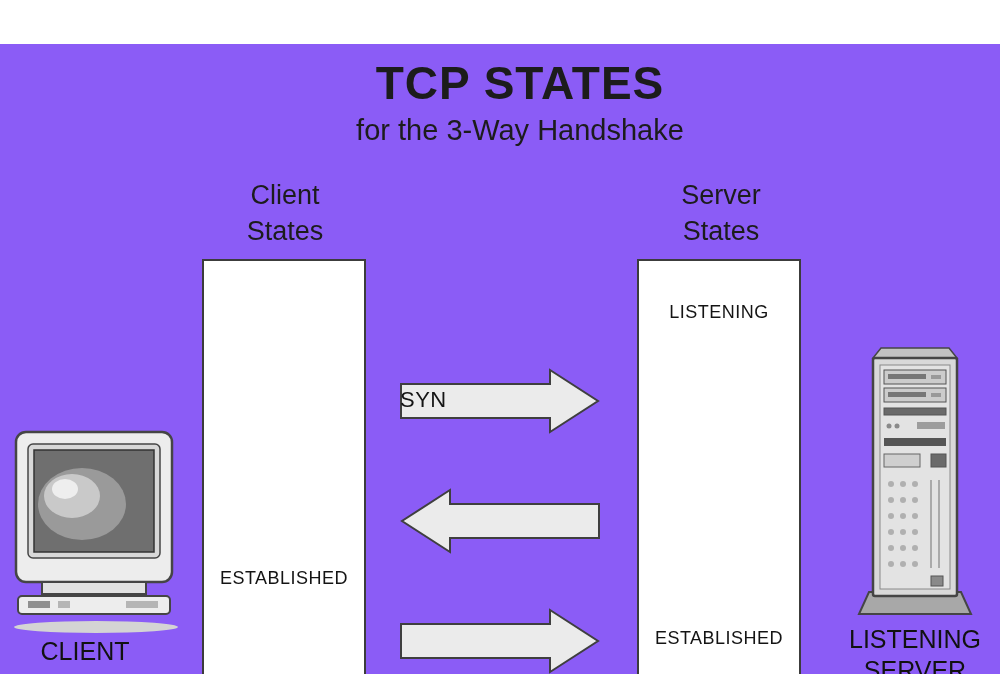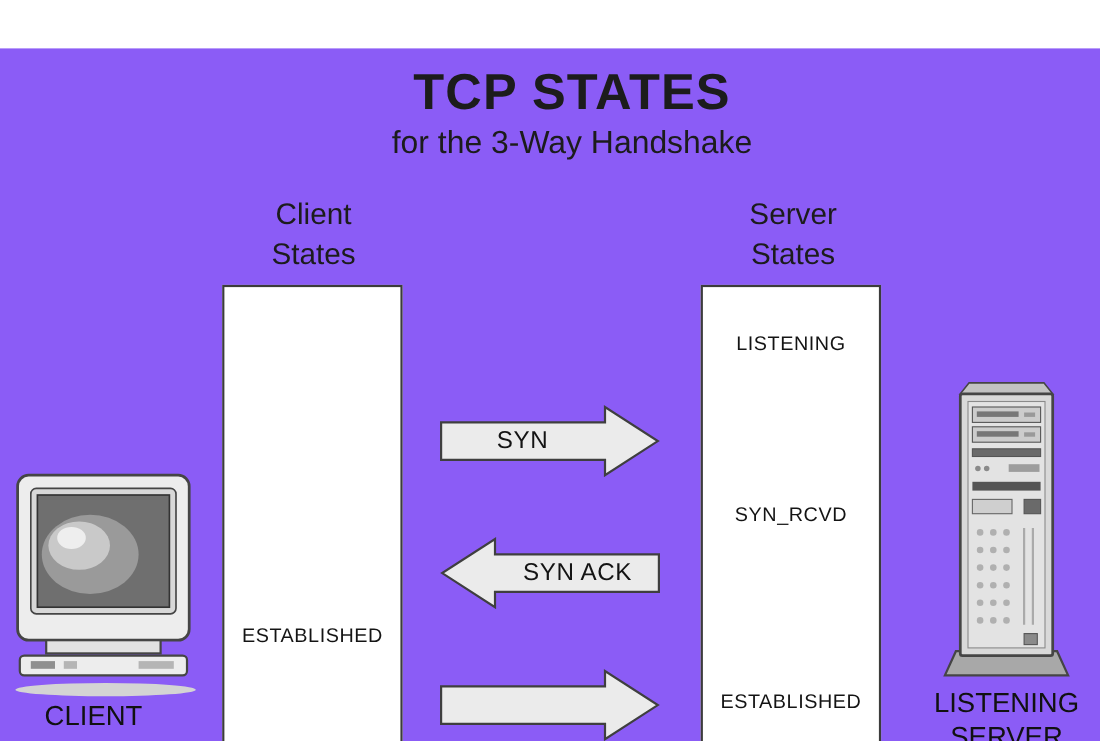--- a/index.html
+++ b/index.html
@@ -62,21 +62,21 @@
     text-align: center;
     font-size: 18px;
     color: #141414;
     letter-spacing: 0.5px;
   }
 
   .arrow { left: 400px; width: 200px; height: 66px; }
   .arrow svg { display: block; }
   .arrow-label {
     width: 150px;
-    text-align: center;
+    text-align: left;
     font-size: 22px;
     color: #141414;
     letter-spacing: 0.5px;
   }
 
   .device-label {
     font-size: 25px;
     color: #111111;
     text-align: center;
     line-height: 31px;
@@ -98,36 +98,34 @@
     <div>Server</div>
     <div>States</div>
   </div>
 
   <div class="abs state-box client">
     <div class="state-label" style="top:307px;">ESTABLISHED</div>
   </div>
 
   <div class="abs state-box server">
     <div class="state-label" style="top:41px;">LISTENING</div>
-    <div class="state-label" style="top:197px;">SYN_RCVD</div>
     <div class="state-label" style="top:367px;">ESTABLISHED</div>
   </div>
 
   <div class="abs arrow" style="top:324px;">
     <svg width="200" height="66" viewBox="0 0 200 66">
       <polygon points="1,16 150,16 150,2 198,33 150,64 150,50 1,50" fill="#ebebeb" stroke="#3f3f3f" stroke-width="2"></polygon>
     </svg>
     <div class="abs arrow-label" style="left:0; top:19px;">SYN</div>
   </div>
 
   <div class="abs arrow" style="top:444px;">
     <svg width="200" height="66" viewBox="0 0 200 66">
       <polygon points="199,16 50,16 50,2 2,33 50,64 50,50 199,50" fill="#ebebeb" stroke="#3f3f3f" stroke-width="2"></polygon>
     </svg>
-    <div class="abs arrow-label" style="left:50px; top:19px;">SYN ACK</div>
   </div>
 
   <div class="abs arrow" style="top:564px;">
     <svg width="200" height="66" viewBox="0 0 200 66">
       <polygon points="1,16 150,16 150,2 198,33 150,64 150,50 1,50" fill="#ebebeb" stroke="#3f3f3f" stroke-width="2"></polygon>
     </svg>
   </div>
 
   <div class="abs" style="left:8px; top:386px; width:172px; height:205px;">
     <svg width="172" height="205" viewBox="0 0 172 205">

